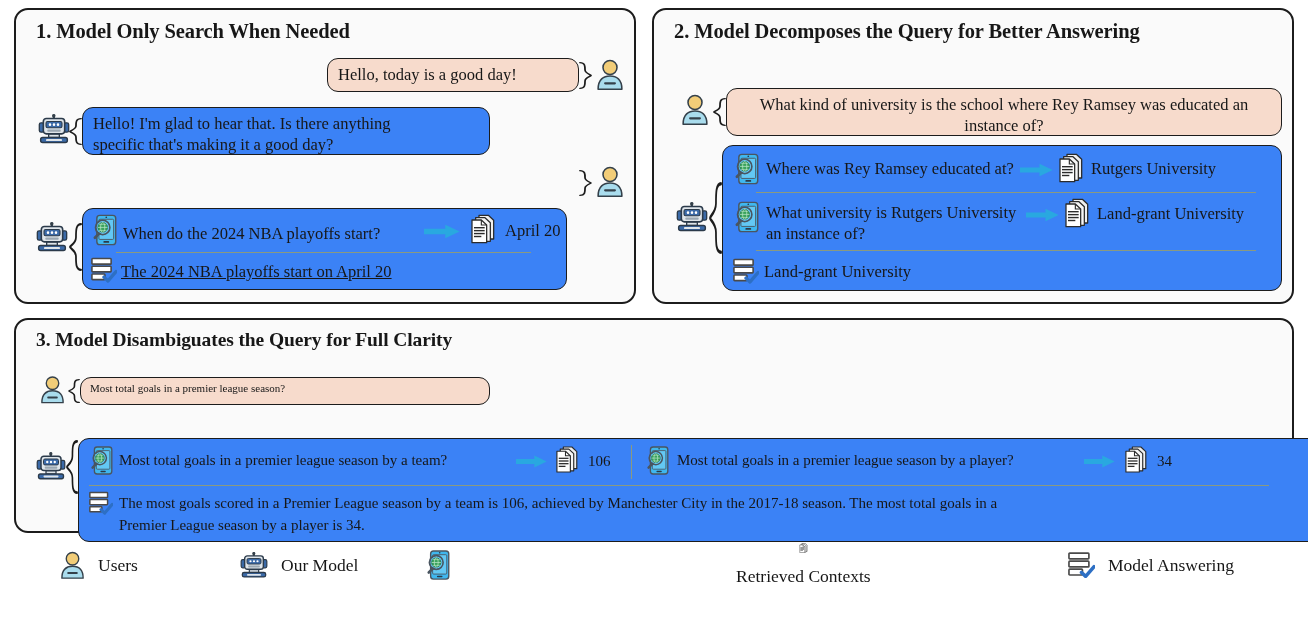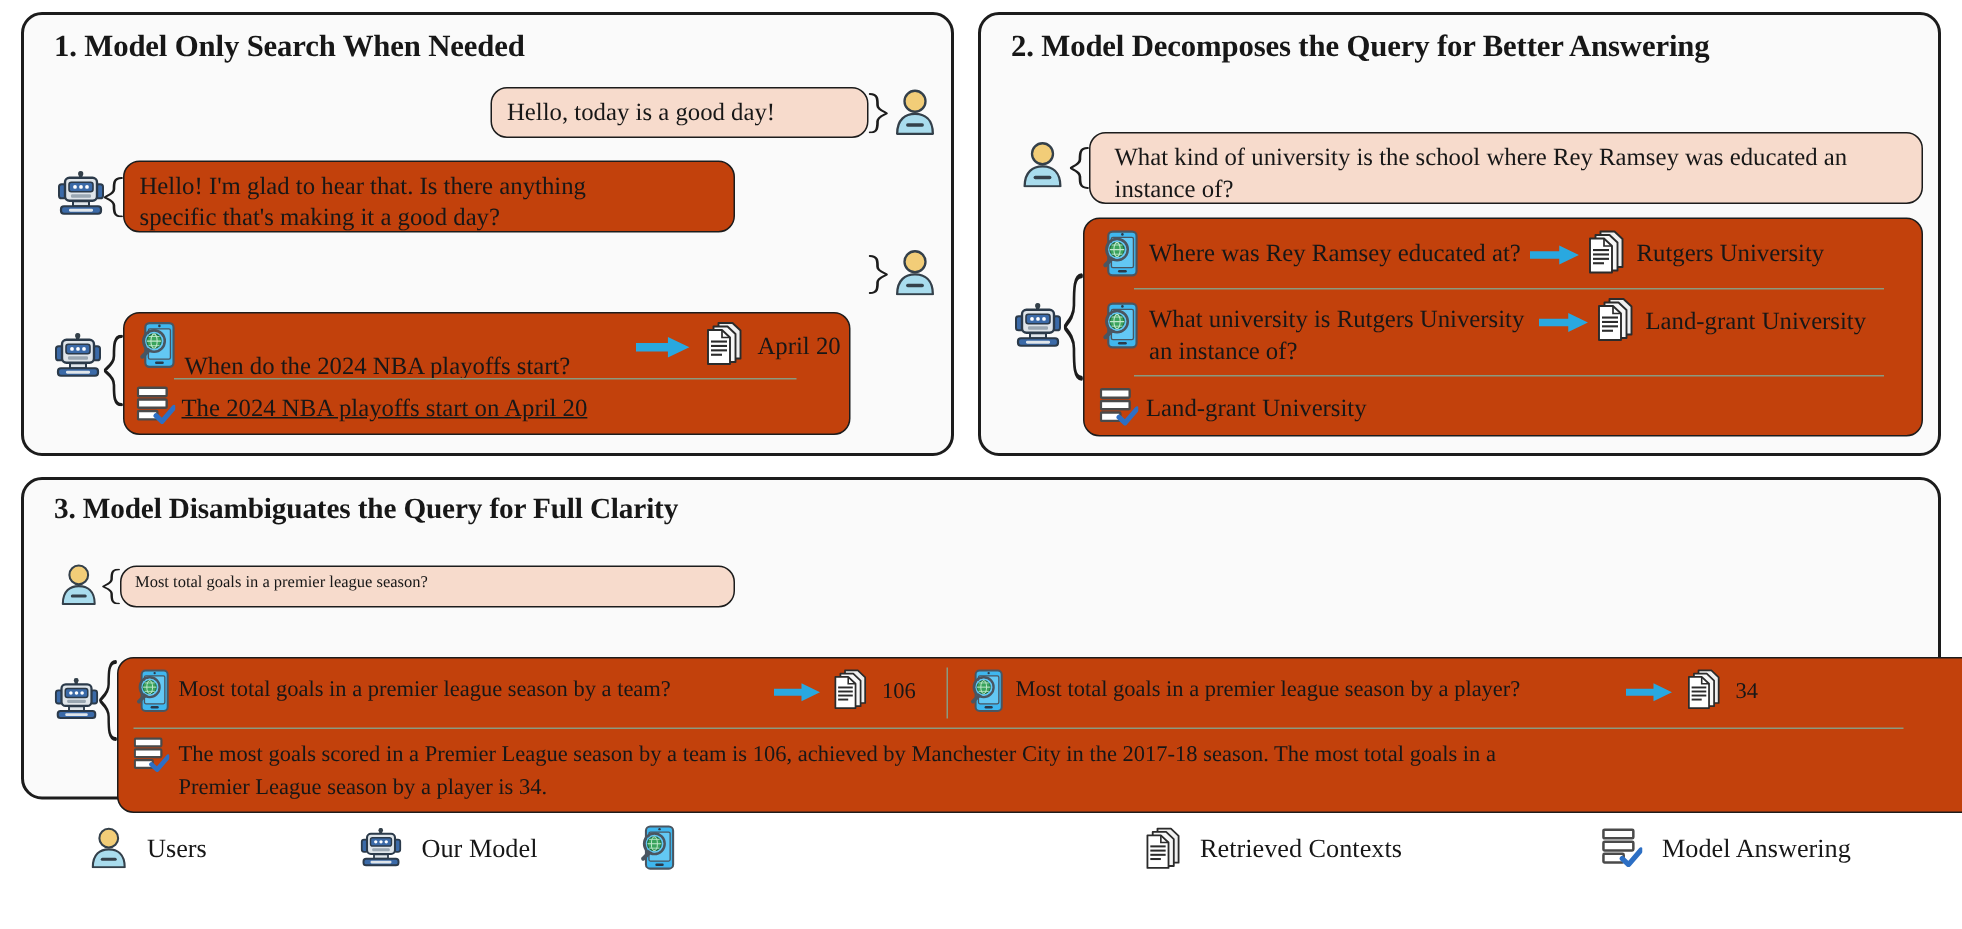--- a/index.html
+++ b/index.html
@@ -40,21 +40,21 @@
   .bubble {
     position: absolute;
     border: 1.6px solid #1c1c1c;
     border-radius: 11px;
     line-height: 1.30;
   }
   .bubble.user {
     background: #f7dbcc;
   }
   .bubble.model {
-    background: #c2410c;
+    background: #3b82f6;
   }
   .btext {
     display: block;
     white-space: pre-wrap;
   }
 
   
   .tail {
     position: absolute;
     pointer-events: none;
@@ -202,21 +202,21 @@
       <use href="#sym-brace-right"></use>
     </svg>
   <svg class="icon" style="left:580px; top:156px; width:28px; height:31px;">
       <use href="#sym-user"></use>
     </svg>
 
   <div class="bubble model" style="left:66px; top:198px; width:485px; height:82px;">
     <svg class="icon" style="left:8px; top:5px; width:26px; height:32px;">
         <use href="#sym-phonesearch"></use>
       </svg>
-    <div class="rowtext" style="left:40px; top:24px; font-size:16.5px;">When do the 2024 NBA playoffs start?</div>
+    <div class="rowtext" style="left:40px; top:14px; font-size:16.5px;">When do the 2024 NBA playoffs start?</div>
     <svg class="arrow" style="left:341px; top:15px; width:36px; height:15px;">
         <use href="#sym-arrow"></use>
       </svg>
     <svg class="icon" style="left:388px; top:5px; width:24px; height:30px;">
         <use href="#sym-docs"></use>
       </svg>
     <div class="rowtext" style="left:422px; top:11px; font-size:16.5px;">April 20</div>
 
     <div class="divider" style="left:33px; top:43px; width:415px;"></div>
 
@@ -229,21 +229,21 @@
       <use href="#sym-brace-left"></use>
     </svg>
   <svg class="icon" style="left:20px; top:212px; width:32px; height:31px;">
       <use href="#sym-robot"></use>
     </svg>
 </div>
 
 <div class="panel" id="panel-2">
   <div class="panel-title">2. Model Decomposes the Query for Better Answering</div>
 
-  <div class="bubble user" style="left:72px; top:78px; width:556px; height:48px; padding:5px 16px;">
+  <div class="bubble user" style="left:72px; top:78px; width:556px; height:48px; padding:5px 16px;text-align:center;">
     <span class="btext" style="font-size:16.5px;">What kind of university is the school where Rey Ramsey was educated an
 instance of?</span>
   </div>
   <svg class="tail" style="left:59px; top:88px; width:13px; height:28px;" viewBox="0 0 14 40" preserveAspectRatio="none">
       <use href="#sym-brace-left"></use>
     </svg>
   <svg class="icon" style="left:27px; top:84px; width:28px; height:31px;">
       <use href="#sym-user"></use>
     </svg>
 
@@ -363,21 +363,21 @@
       </svg>
     <span class="legend-label">Our Model</span>
   </div>
 
   <div class="legend-item" style="left:425px;">
     <svg class="icon-inline" style="width:25px; height:30px;">
         <use href="#sym-phonesearch"></use>
       </svg>
   </div>
 
-  <div class="legend-item" style="left:764px;">
+  <div class="legend-item" style="left:736px;flex-direction:column;">
     <svg class="icon-inline" style="width:23px; height:29px;">
         <use href="#sym-docs"></use>
       </svg>
     <span class="legend-label">Retrieved Contexts</span>
   </div>
 
   <div class="legend-item" style="left:1068px;">
     <svg class="icon-inline" style="width:27px; height:26px;">
         <use href="#sym-answer"></use>
       </svg>

